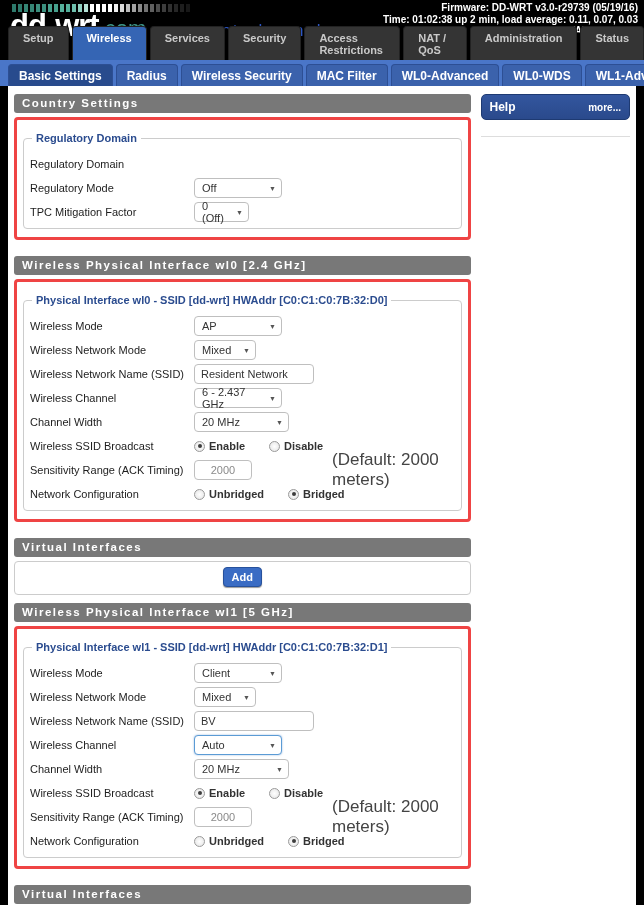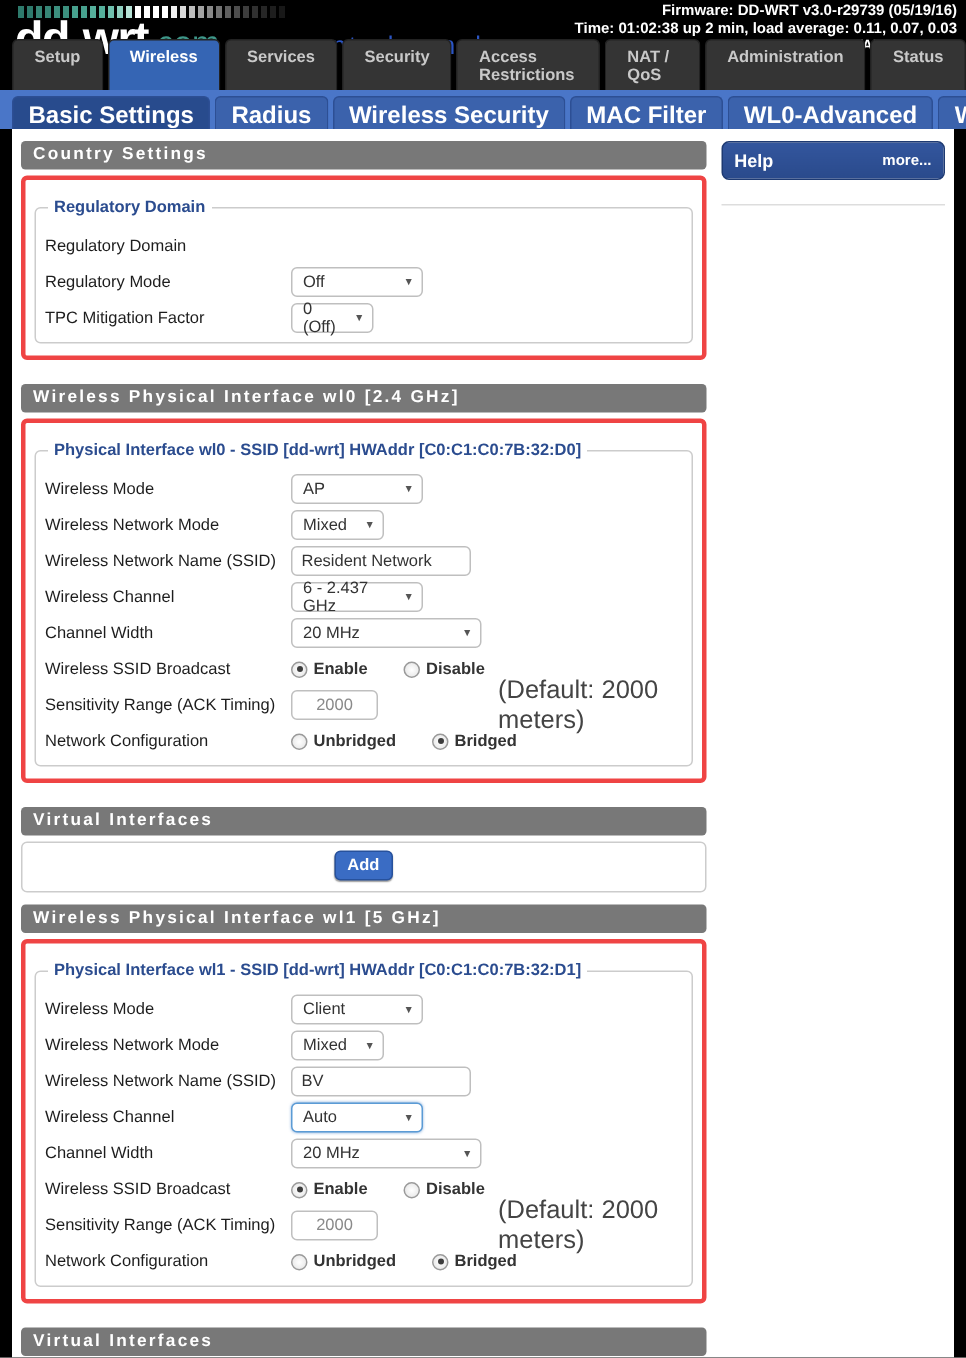--- a/index.html
+++ b/index.html
@@ -18,42 +18,42 @@
   .logo-tag { font-size:17px; color:#2b55c4; letter-spacing:2px; margin-left:26px; }
   .hdr-info { position:absolute; right:6px; top:2px; text-align:right; color:#fff; font-size:10px; font-weight:bold; line-height:11.5px; }
 
   
   .tabs { position:absolute; left:8px; bottom:0; display:flex; gap:3px; }
   .tab { background:#343434; color:#c9c9c9; font-size:11px; font-weight:bold; padding:5px 14px 4px; border-radius:4px 4px 0 0; border:1px solid #222; border-bottom:none; cursor:pointer; }
   .tab.active { background:#3565b4; color:#fff; }
 
   
   .subbar { background:#4a76c8; padding:4px 0 0 8px; height:26px; display:flex; gap:3px; }
-  .subtab { background:#3b62ac; color:#fff; font-size:16px; font-weight:bold; padding:4px 10px; border-radius:4px 4px 0 0; border:1px solid #2d4f94; border-bottom:none; cursor:pointer; white-space:nowrap; }
+  .subtab { background:#3b62ac; color:#fff; font-size:12px; font-weight:bold; padding:4px 10px; border-radius:4px 4px 0 0; border:1px solid #2d4f94; border-bottom:none; cursor:pointer; white-space:nowrap; }
   .subtab.active { background:#284b8d; }
 
   
   .content { margin:0 8px; background:#fff; min-height:811px; padding:8px 6px 10px; display:flex; gap:10px; }
   .main-col { width:458px; }
   .help-col { width:150px; }
 
   .sec-hdr { background:#787878; color:#fff; font-size:11.5px; font-weight:bold; letter-spacing:1.5px; padding:3px 8px 4px; border-radius:3px; margin-bottom:4px; }
   .sec-box { border:3px solid #ef4444; border-radius:4px; padding:12px 6px 8px; margin-bottom:16px; background:#fff; }
 
   fieldset { border:1px solid #ccc; border-radius:4px; padding:8px 6px 4px; }
   legend { color:#2b4c8f; font-size:11px; font-weight:bold; padding:0 4px; margin-left:2px; }
 
   .row { display:flex; align-items:center; height:24px; }
   .row-label { width:164px; font-size:11px; color:#1d1d1d; flex-shrink:0; }
   .note { font-size:17px; color:#444; margin-left:80px; }
 
   .sel { display:inline-flex; align-items:center; justify-content:space-between; border:1px solid #bfbfbf; border-radius:4px; height:20px; padding:0 5px 0 7px; font-size:11px; color:#333; background:#fff; cursor:pointer; }
   .sel.focus { border-color:#5b9bd5; box-shadow:0 0 2px rgba(70,130,200,.6); }
   .sel .arrow { font-size:7px; color:#555; margin-left:8px; }
-  .w-218{width:218px;} .w-113{width:127px;} .w-88{width:88px;} .w-62{width:62px;} .w-55{width:55px;}
+  .w-218{width:218px;} .w-113{width:95px;} .w-88{width:88px;} .w-62{width:62px;} .w-55{width:55px;}
 
   input.txt { border:1px solid #bfbfbf; border-radius:4px; height:20px; font-size:11px; color:#333; padding:0 6px; font-family:"Liberation Sans",sans-serif; }
   input.txt.w-120{width:120px;} 
   input.txt.ack{width:58px; text-align:center; color:#8a8a8a;}
 
   .radio-group { display:flex; align-items:center; gap:24px; font-size:11px; color:#333; font-weight:bold; }
   .radio-opt { display:flex; align-items:center; gap:4px; cursor:pointer; }
   .rdot { width:11px; height:11px; border-radius:50%; border:1px solid #9a9a9a; background:radial-gradient(#fff,#e3e3e3); position:relative; display:inline-block; }
   .rdot.on::after { content:""; position:absolute; left:2.5px; top:2.5px; width:4px; height:4px; border-radius:50%; background:#3d3d3d; }
 

